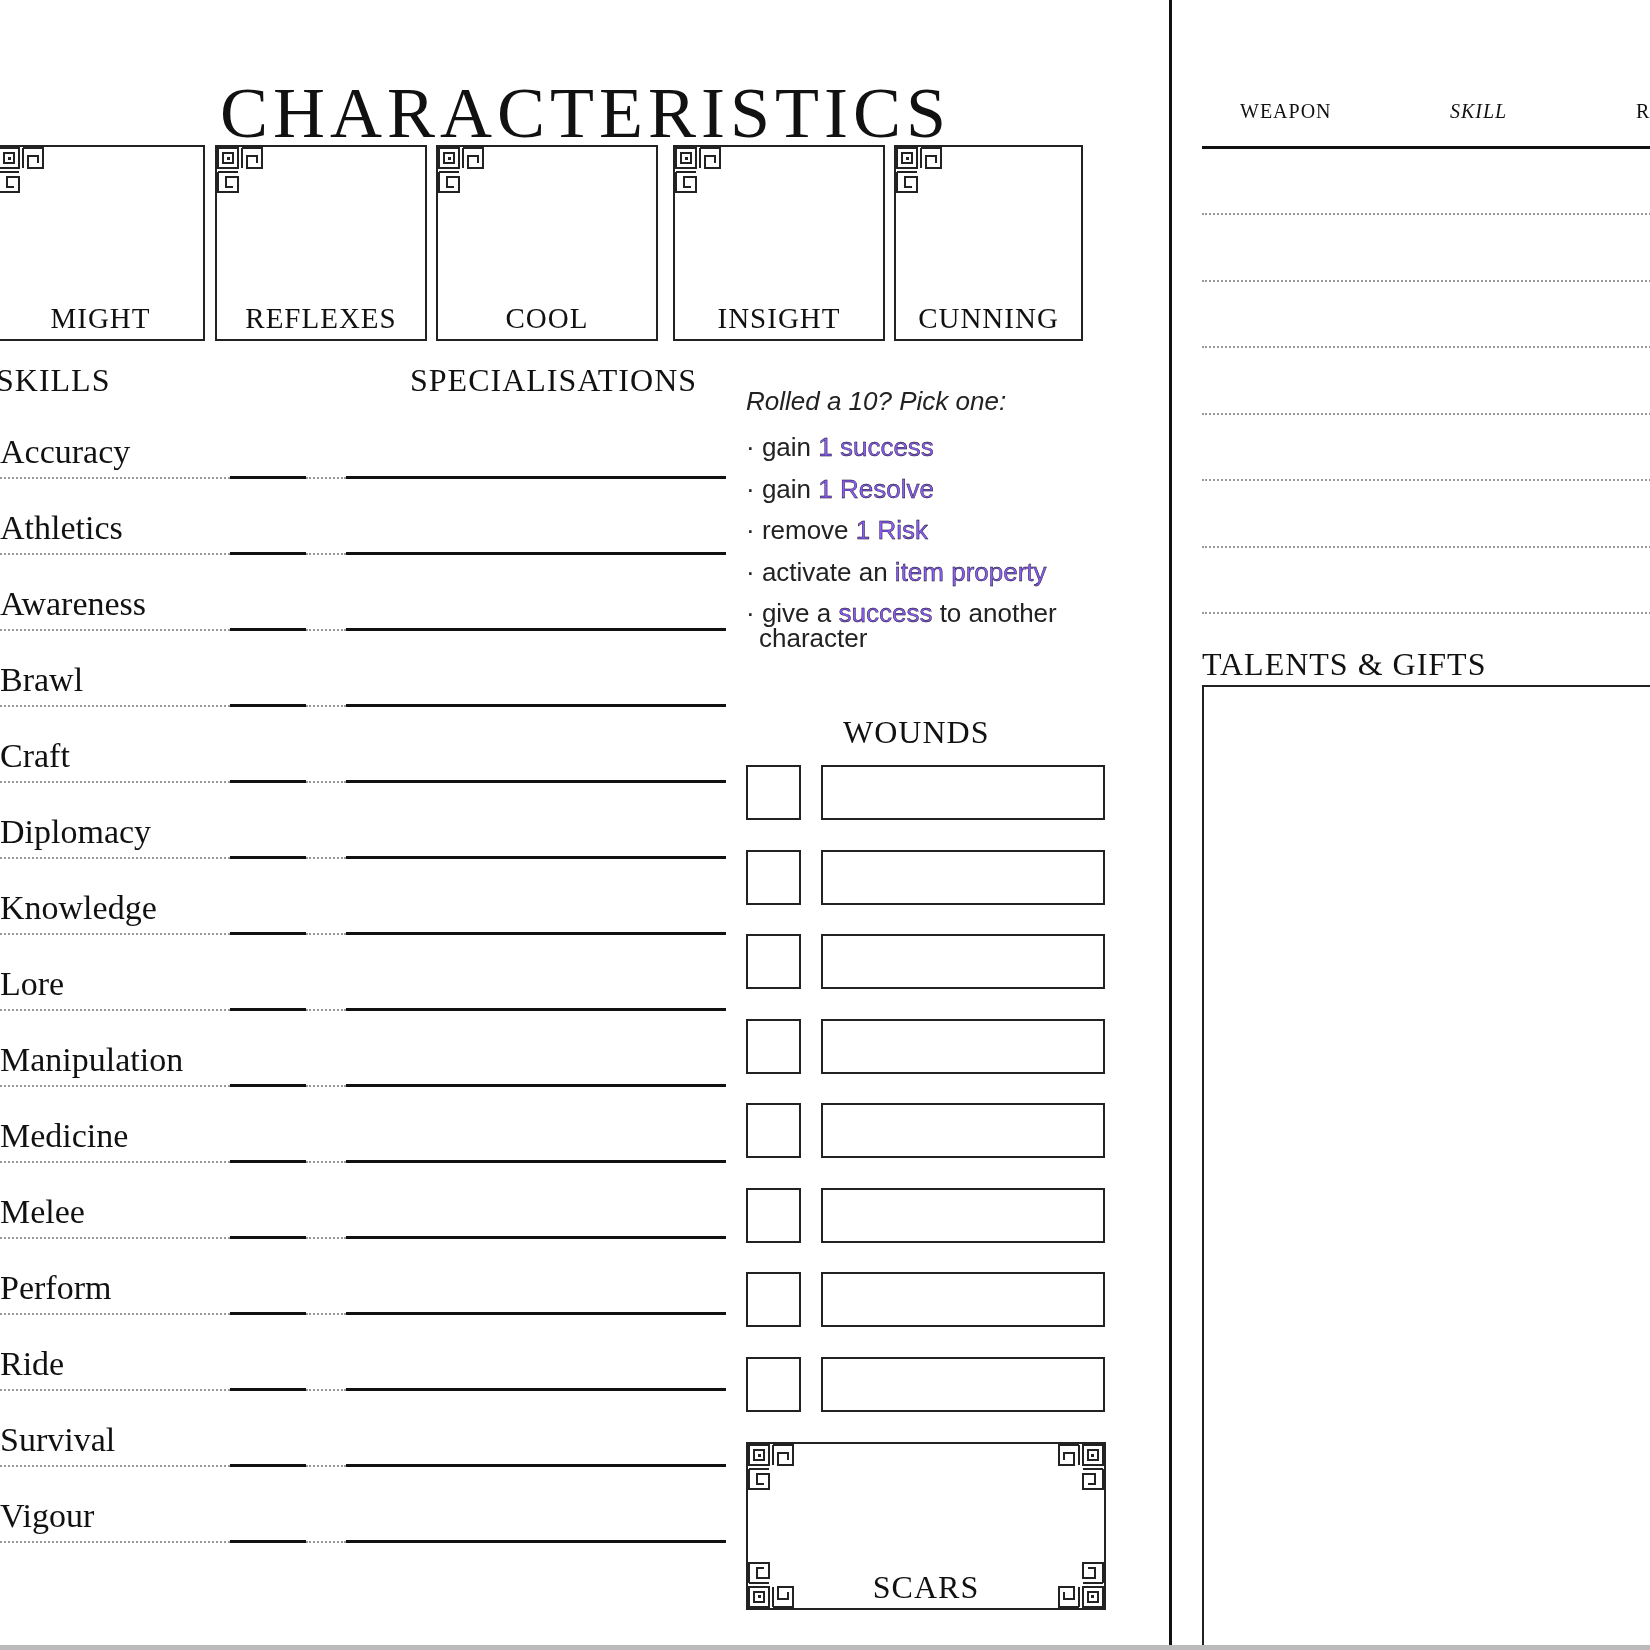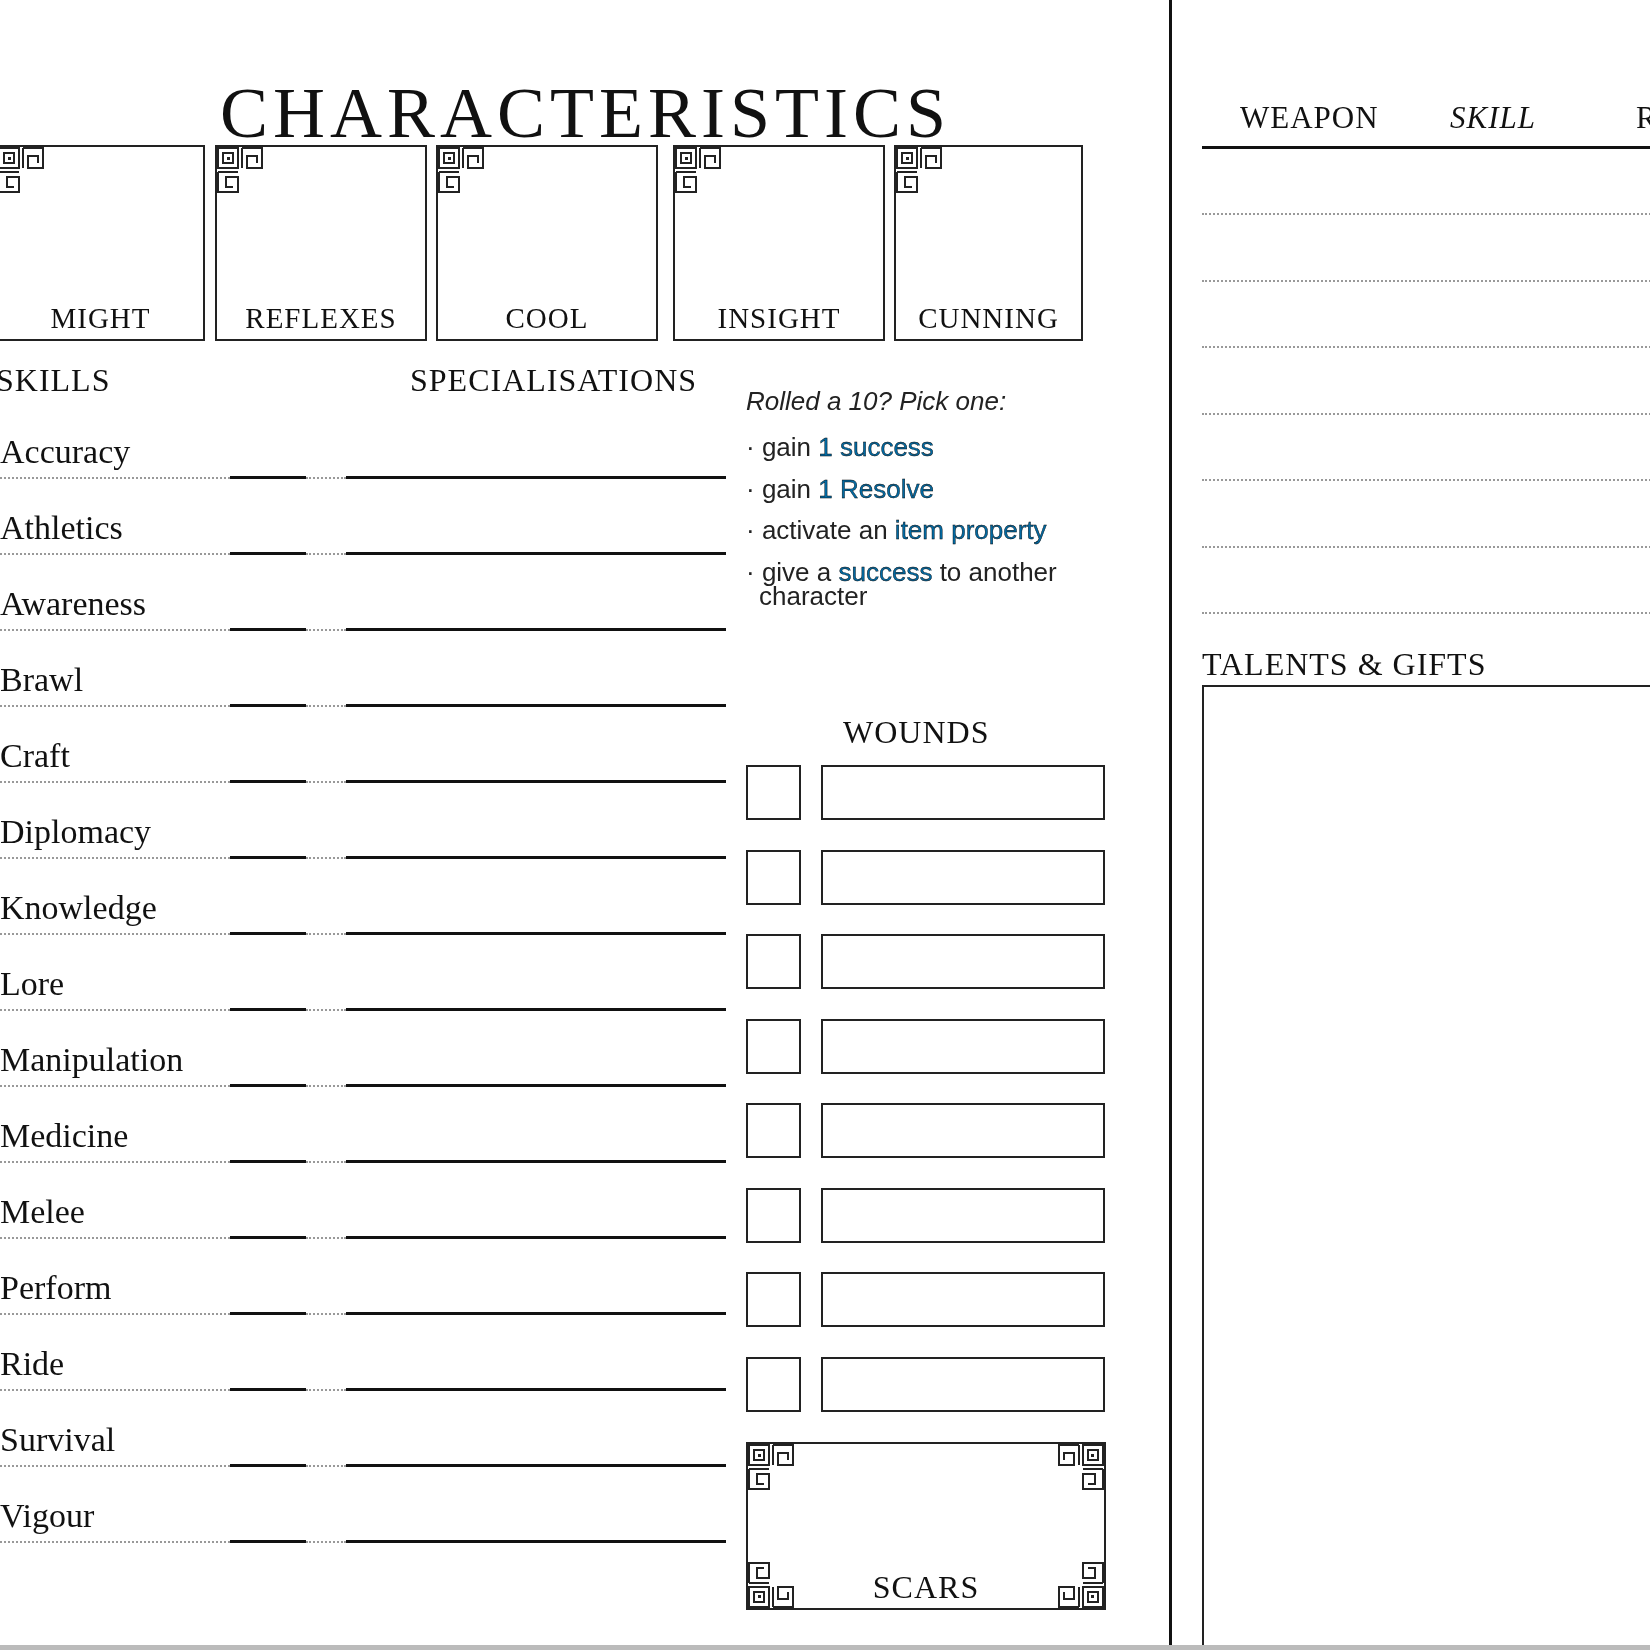--- a/index.html
+++ b/index.html
@@ -12,26 +12,26 @@
   .skills-h { font-size:32px; letter-spacing:1px; }
   .skill-row { position:absolute; left:0; width:726px; height:76px; }
   .skill-row .name { position:absolute; left:0; bottom:8px; font-size:34px; }
   .skill-row .dot1 { position:absolute; left:0; bottom:0; width:230px; border-bottom:2px dotted #999; }
   .skill-row .rank { position:absolute; left:230px; bottom:0; width:76px; border-bottom:3px solid #111; }
   .skill-row .dot2 { position:absolute; left:306px; bottom:0; width:40px; border-bottom:2px dotted #999; }
   .skill-row .spec { position:absolute; left:346px; bottom:0; width:380px; border-bottom:3px solid #111; }
   .rolled { left:746px; top:386px; font-family:"Liberation Sans", sans-serif; font-size:26px; color:#222; }
   .rolled .hd { font-style:italic; margin-bottom:10px; }
   .rolled .it { line-height:41.5px; }
-  .rolled b { font-weight:normal; color:#0369a1; -webkit-text-stroke:0.4px #000; }
+  .rolled b { font-weight:normal; color:#8b5cf6; -webkit-text-stroke:0.4px #000; }
   .wound-sq { position:absolute; left:746px; width:55px; height:55px; border:2px solid #222; box-sizing:border-box; }
   .wound-rect { position:absolute; left:821px; width:284px; height:55px; border:2px solid #222; box-sizing:border-box; }
   .scars { left:746px; top:1442px; width:360px; height:168px; border:2px solid #222; box-sizing:border-box; }
   .divider { left:1169px; top:0; width:3px; height:1650px; background:#111; }
-  .wh { font-size:31px; letter-spacing:1px; top:100px; }
+  .wh { font-size:20px; letter-spacing:1px; top:100px; }
   .wline { position:absolute; left:1202px; width:460px; border-bottom:2px dotted #999; }
   .talents-box { left:1202px; top:685px; width:460px; height:980px; border:2px solid #222; box-sizing:border-box; }
   .bottom-bar { left:0; top:1645px; width:1650px; height:5px; background:#bbb; }
 </style>
 </head>
 <body>
 
 <div class="abs title">CHARACTERISTICS</div>
 
 <svg width="0" height="0" style="position:absolute">
@@ -186,20 +186,21 @@
       <div class="dot2"></div>
       <div class="spec"></div>
     </div>
   </div>
 
 <div class="abs rolled">
   <div class="hd">Rolled a 10? Pick one:</div>
   <div id="rolled-list">
       <div class="it"><span>· gain </span><b>1 success</b><span></span></div>
       <div class="it"><span>· gain </span><b>1 Resolve</b><span></span></div>
+      <div class="it"><span>· remove </span><b>1 Risk</b><span></span></div>
       <div class="it"><span>· activate an </span><b>item property</b><span></span></div>
       <div class="it"><span>· give a </span><b>success</b><span> to another</span></div>
     </div>
   <div style="padding-left:13px;margin-top:-12px;">character</div>
 </div>
 
 <div class="abs skills-h" style="left:843px;top:714px;">WOUNDS</div>
 <div id="wound-rows">
     <div class="wound-sq" style="top: 765px;"></div>
     <div class="wound-rect" style="top: 765px;"></div>

